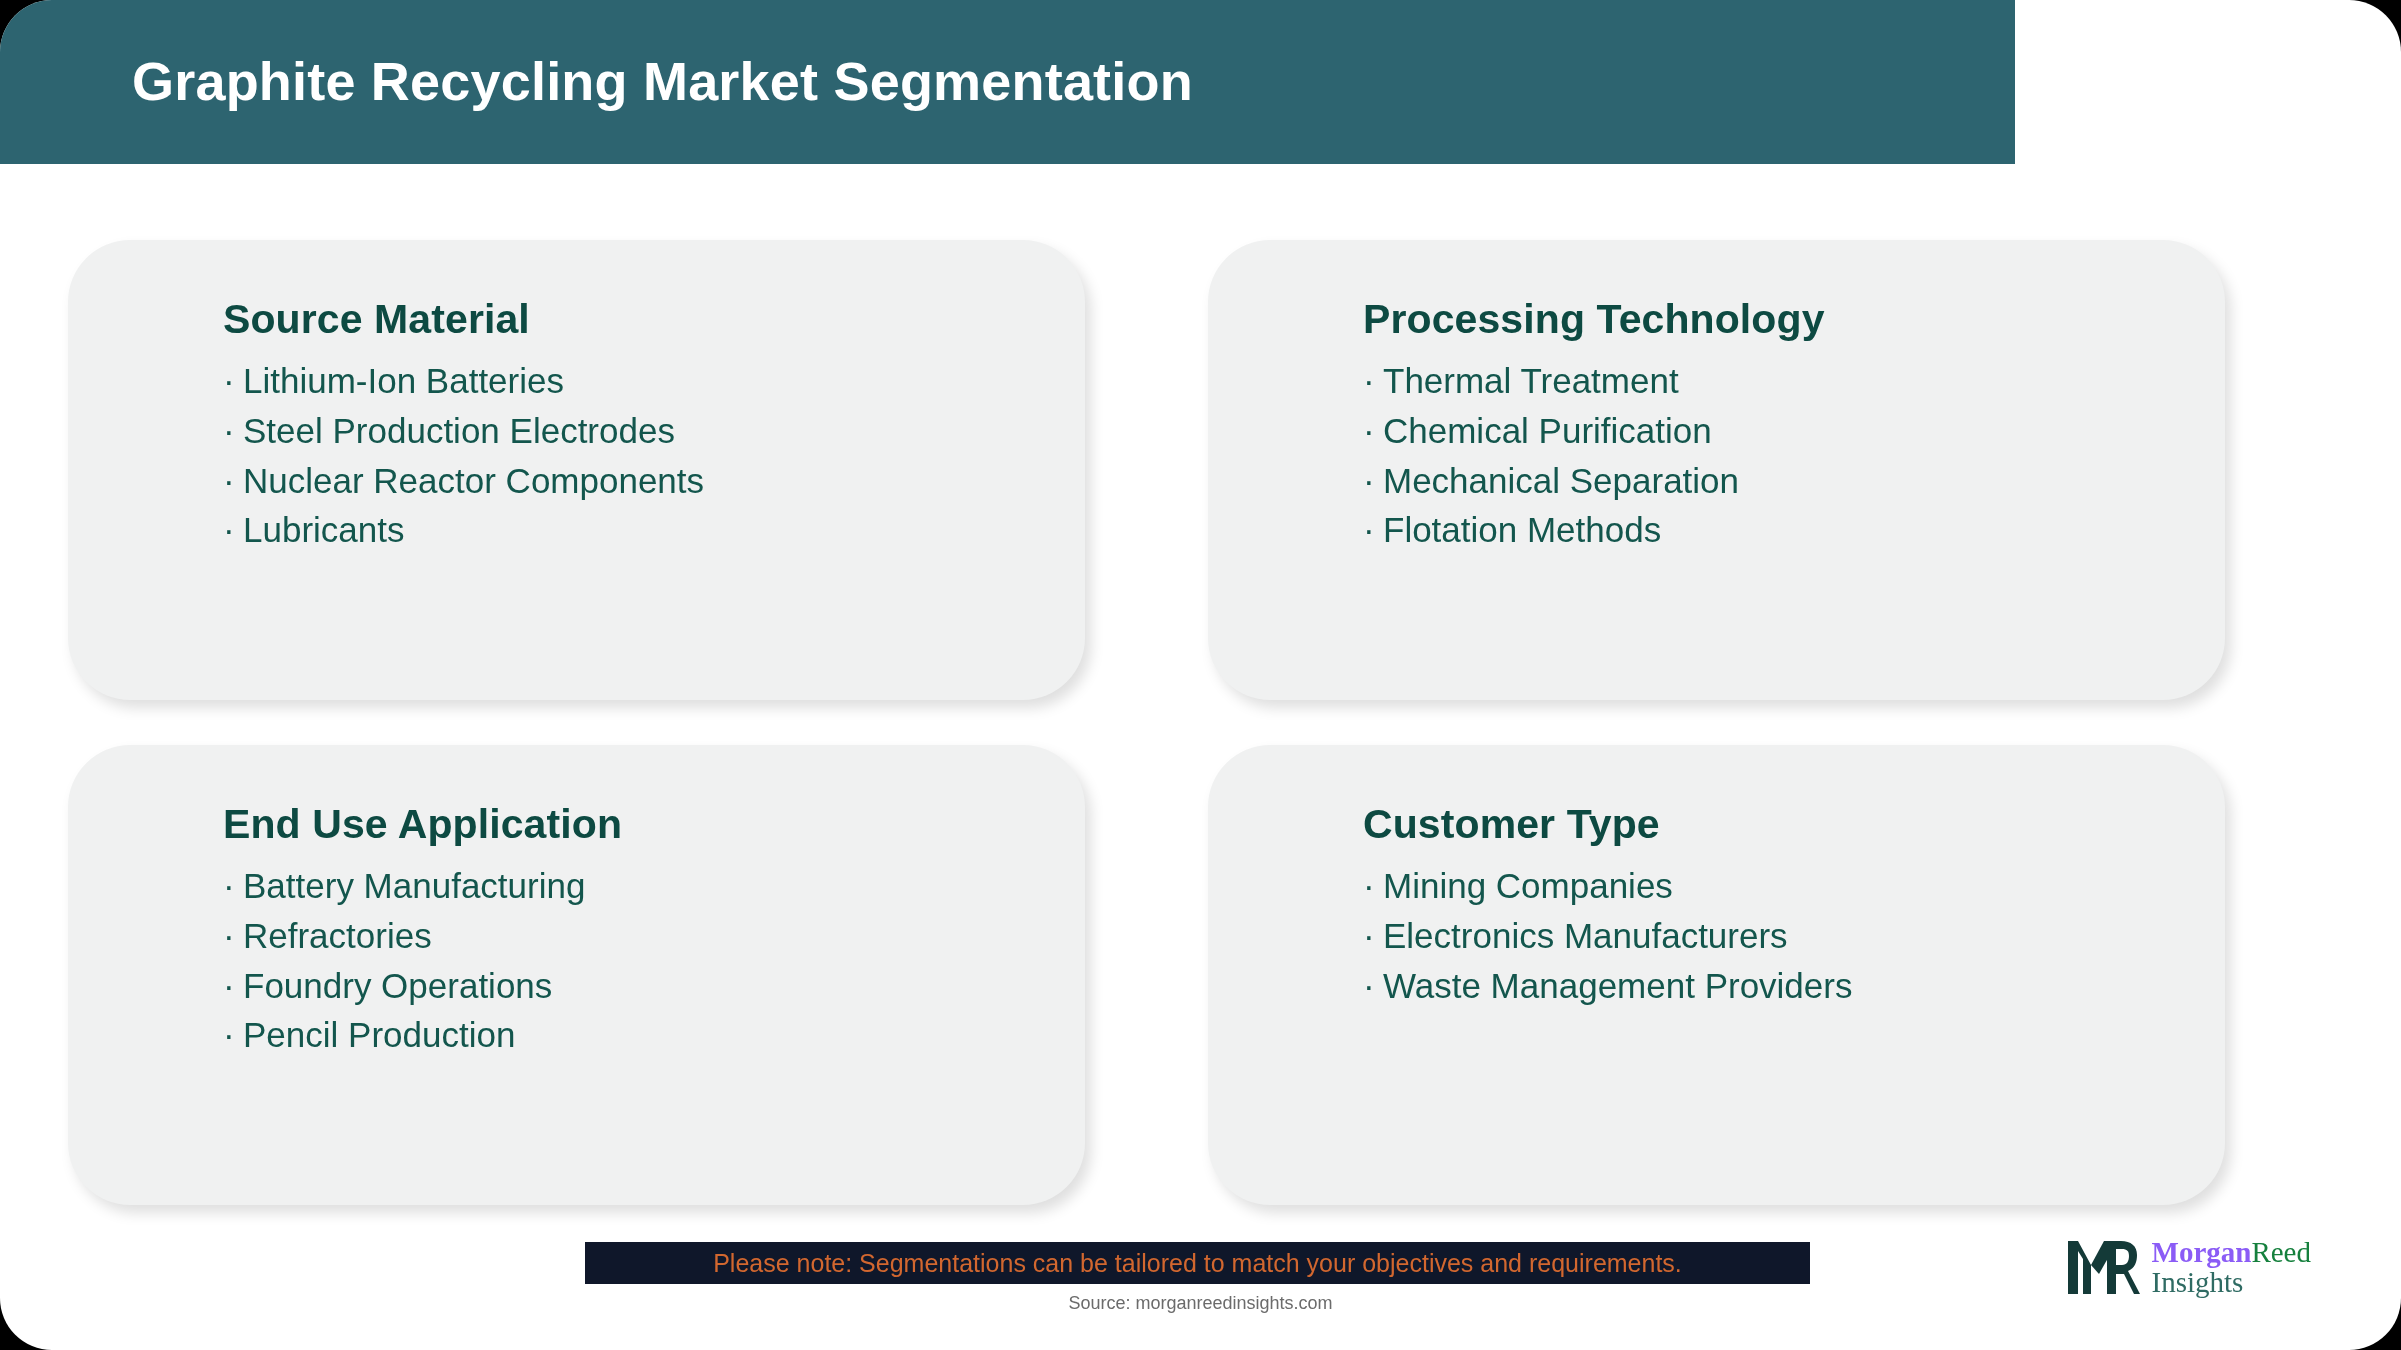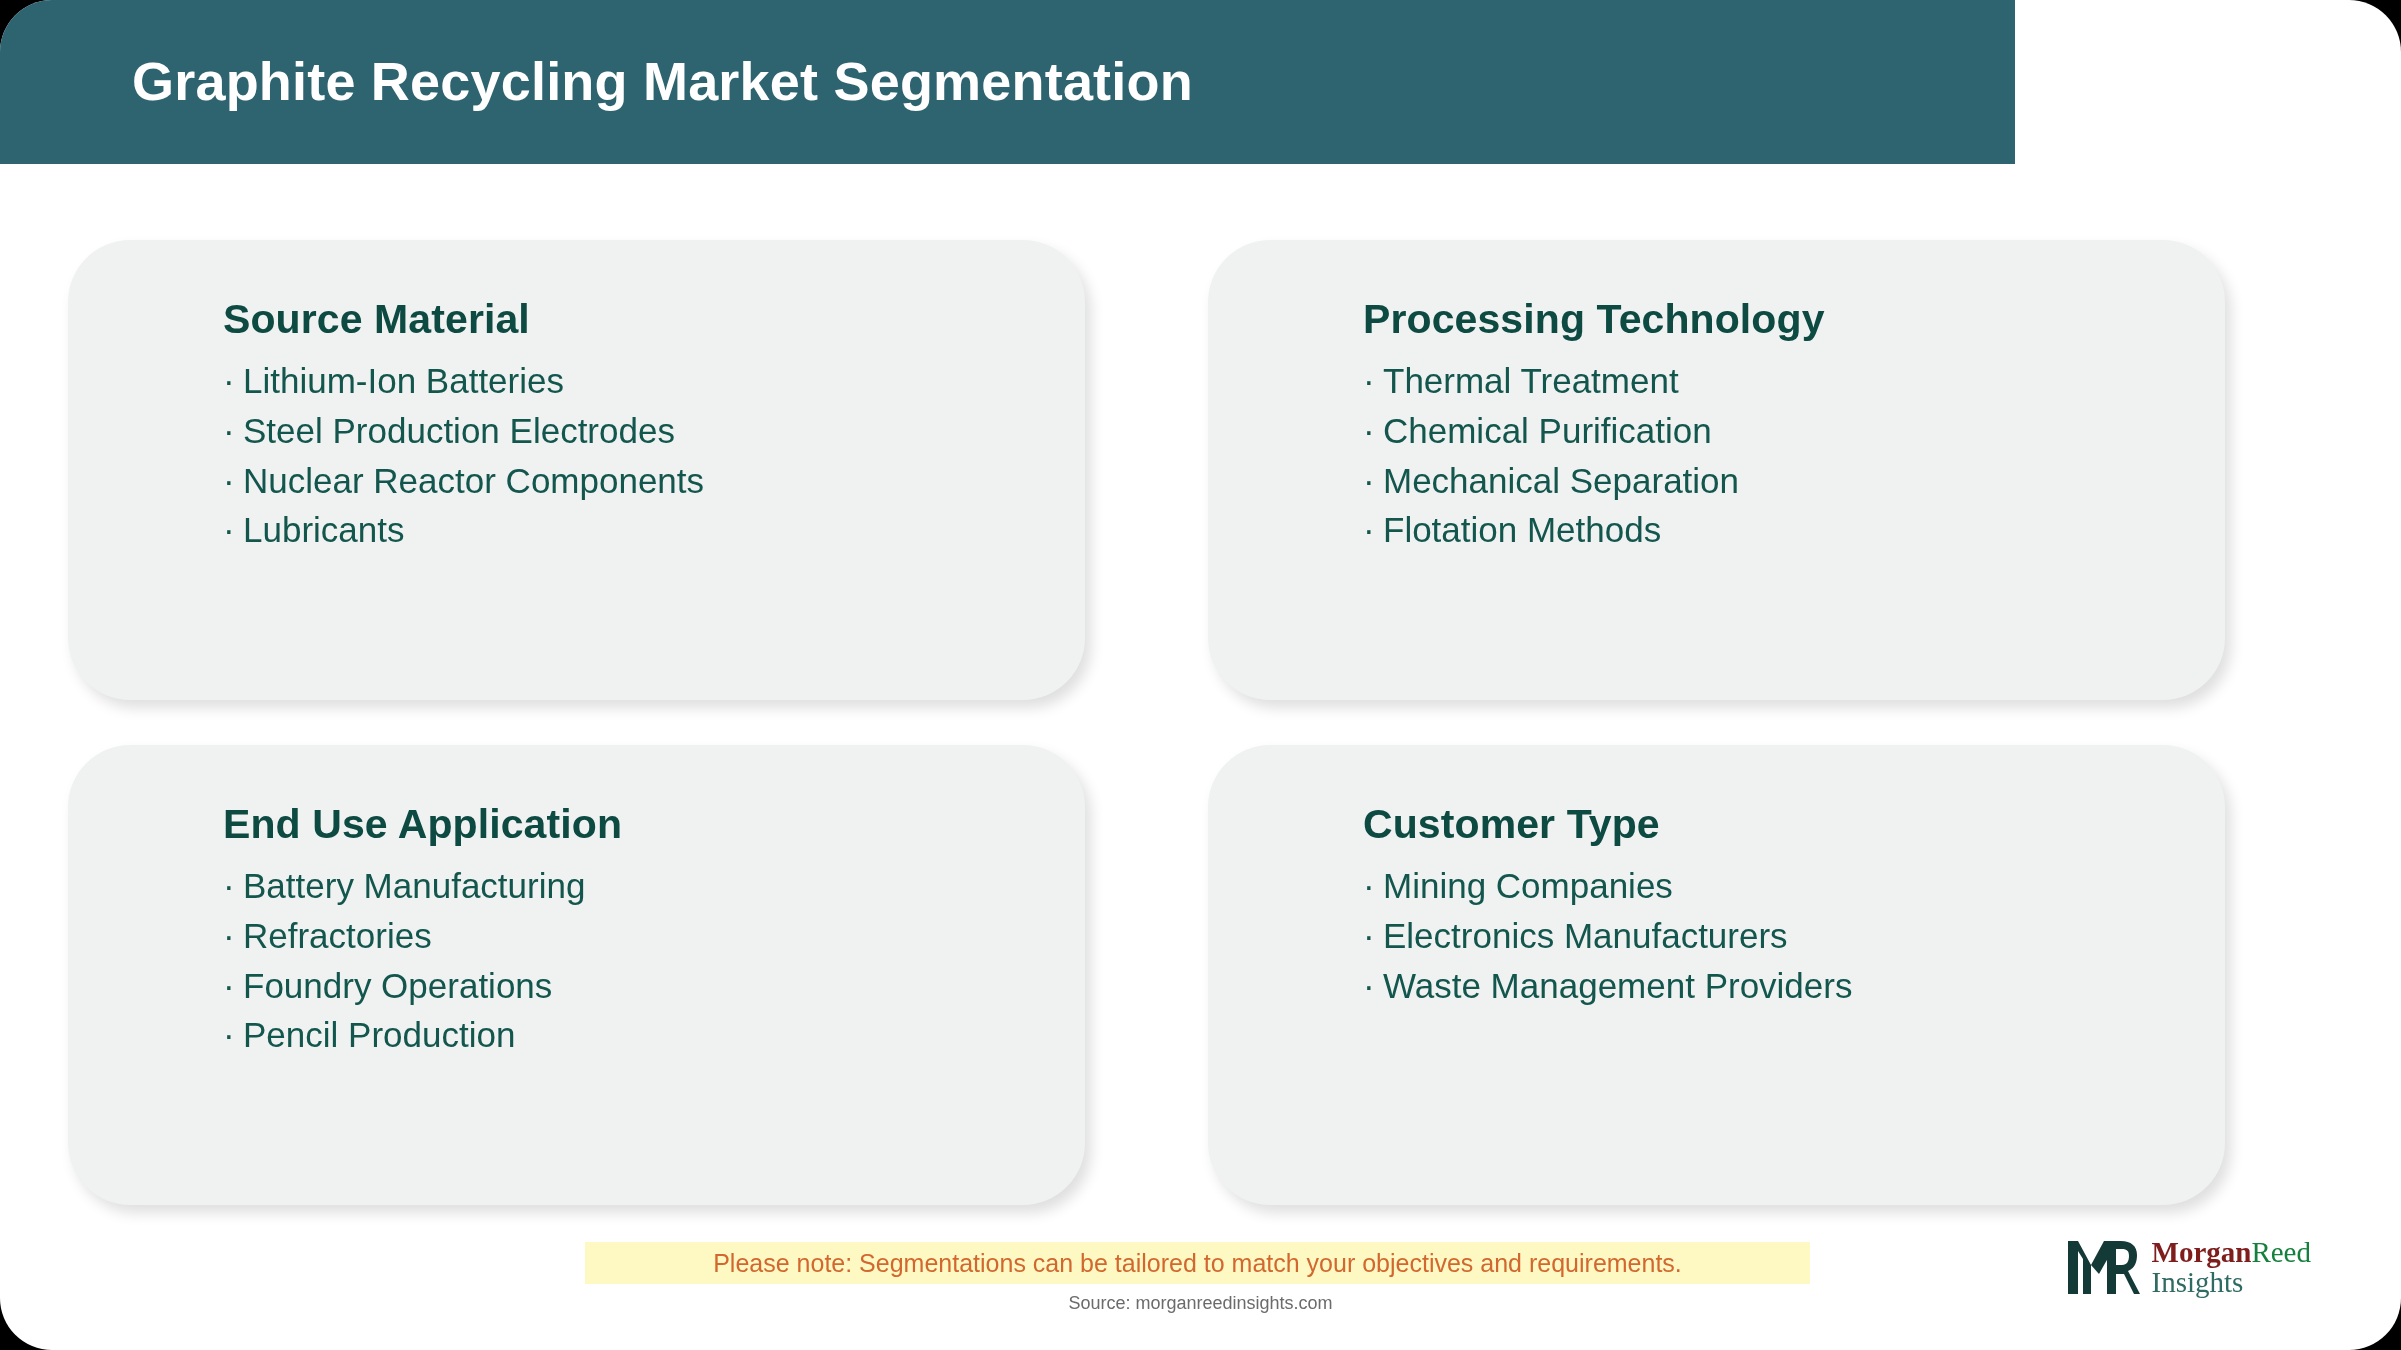--- a/index.html
+++ b/index.html
@@ -98,21 +98,21 @@
     width: 2401px;
     height: 125px;
   }
 
   #note-pill {
     position: absolute;
     left: 585px;
     top: 17px;
     width: 1225px;
     height: 42px;
-    background: #fef9c3;
+    background: #0f172a;
     display: flex;
     align-items: center;
     justify-content: center;
   }
 
   #note-text {
     color: #d2672f;
     font-size: 25px;
     white-space: nowrap;
   }
@@ -145,21 +145,21 @@
   #logo-words {
     display: flex;
     flex-direction: column;
     line-height: 1.05;
   }
 
   .logo-line1 {
     font-family: "Liberation Serif", serif;
     font-size: 29px;
   }
-  .logo-morgan { color: #7f1d1d; font-weight: bold; text-align: right; }
+  .logo-morgan { color: #8b5cf6; font-weight: bold; text-align: right; }
   .logo-reed { color: #15803d; }
 
   .logo-line2 {
     font-family: "Liberation Serif", serif;
     font-size: 29px;
     color: #2f6b63;
   }
 </style>
 </head>
 <body>

